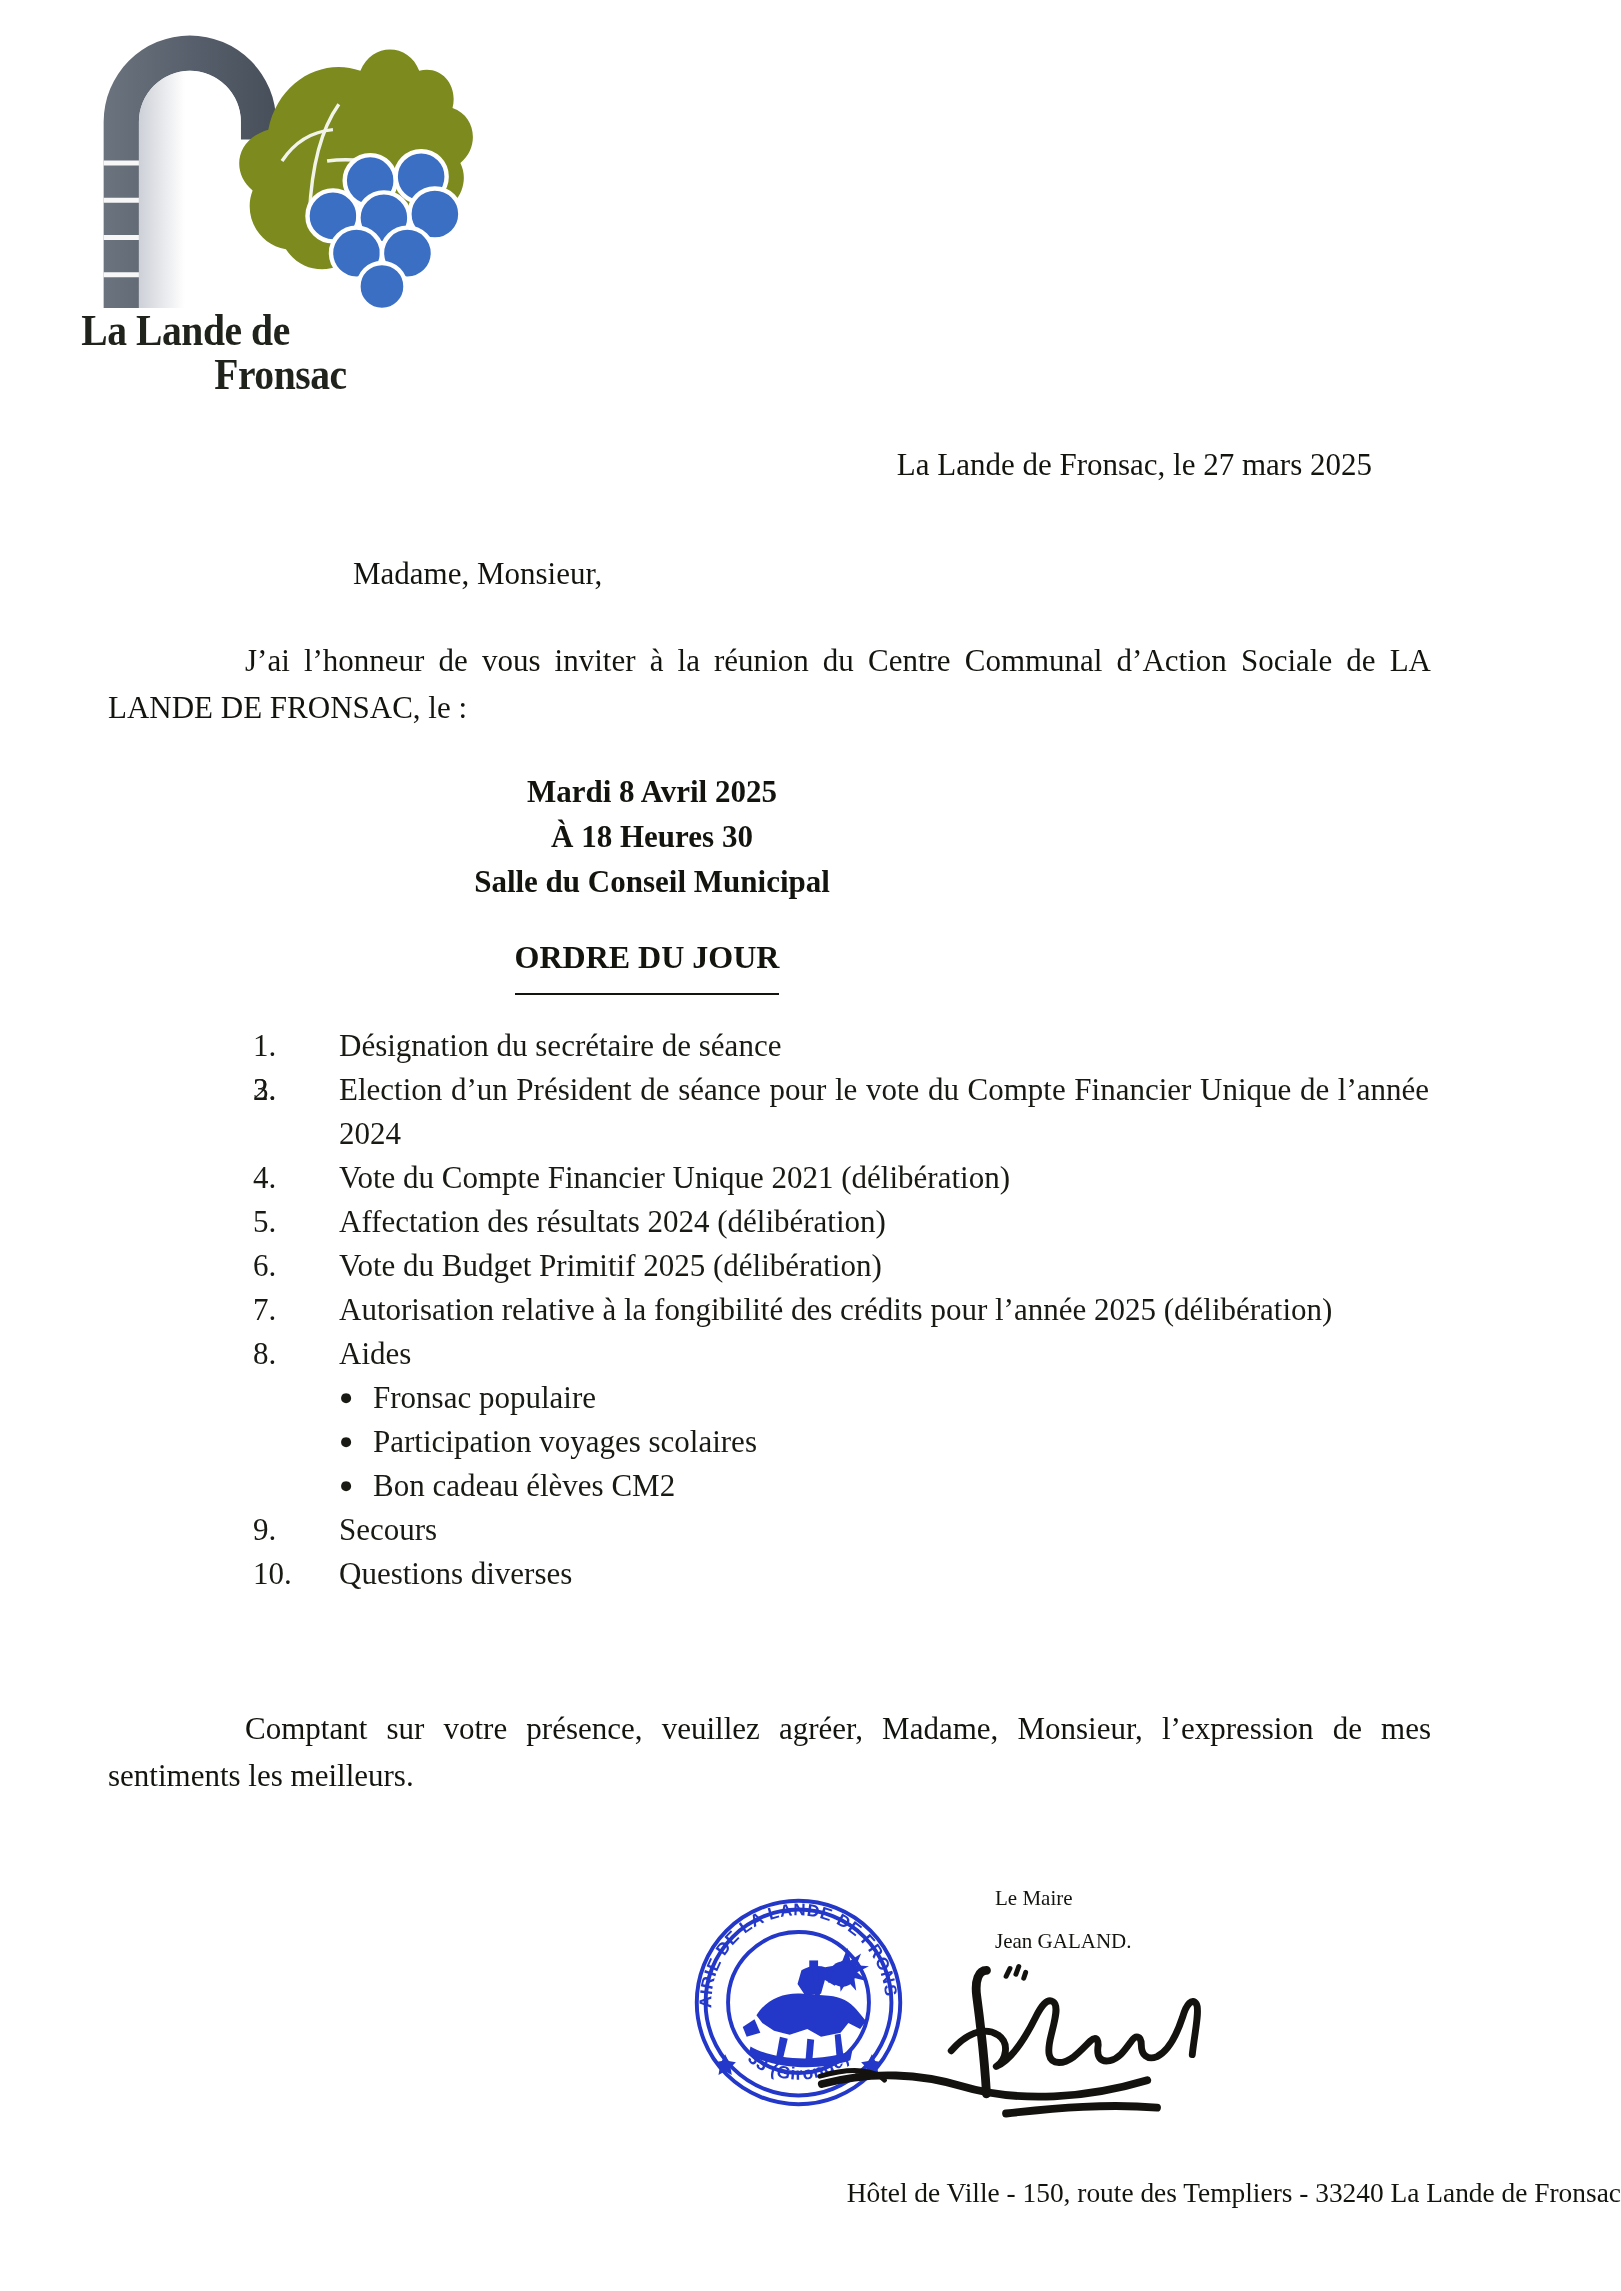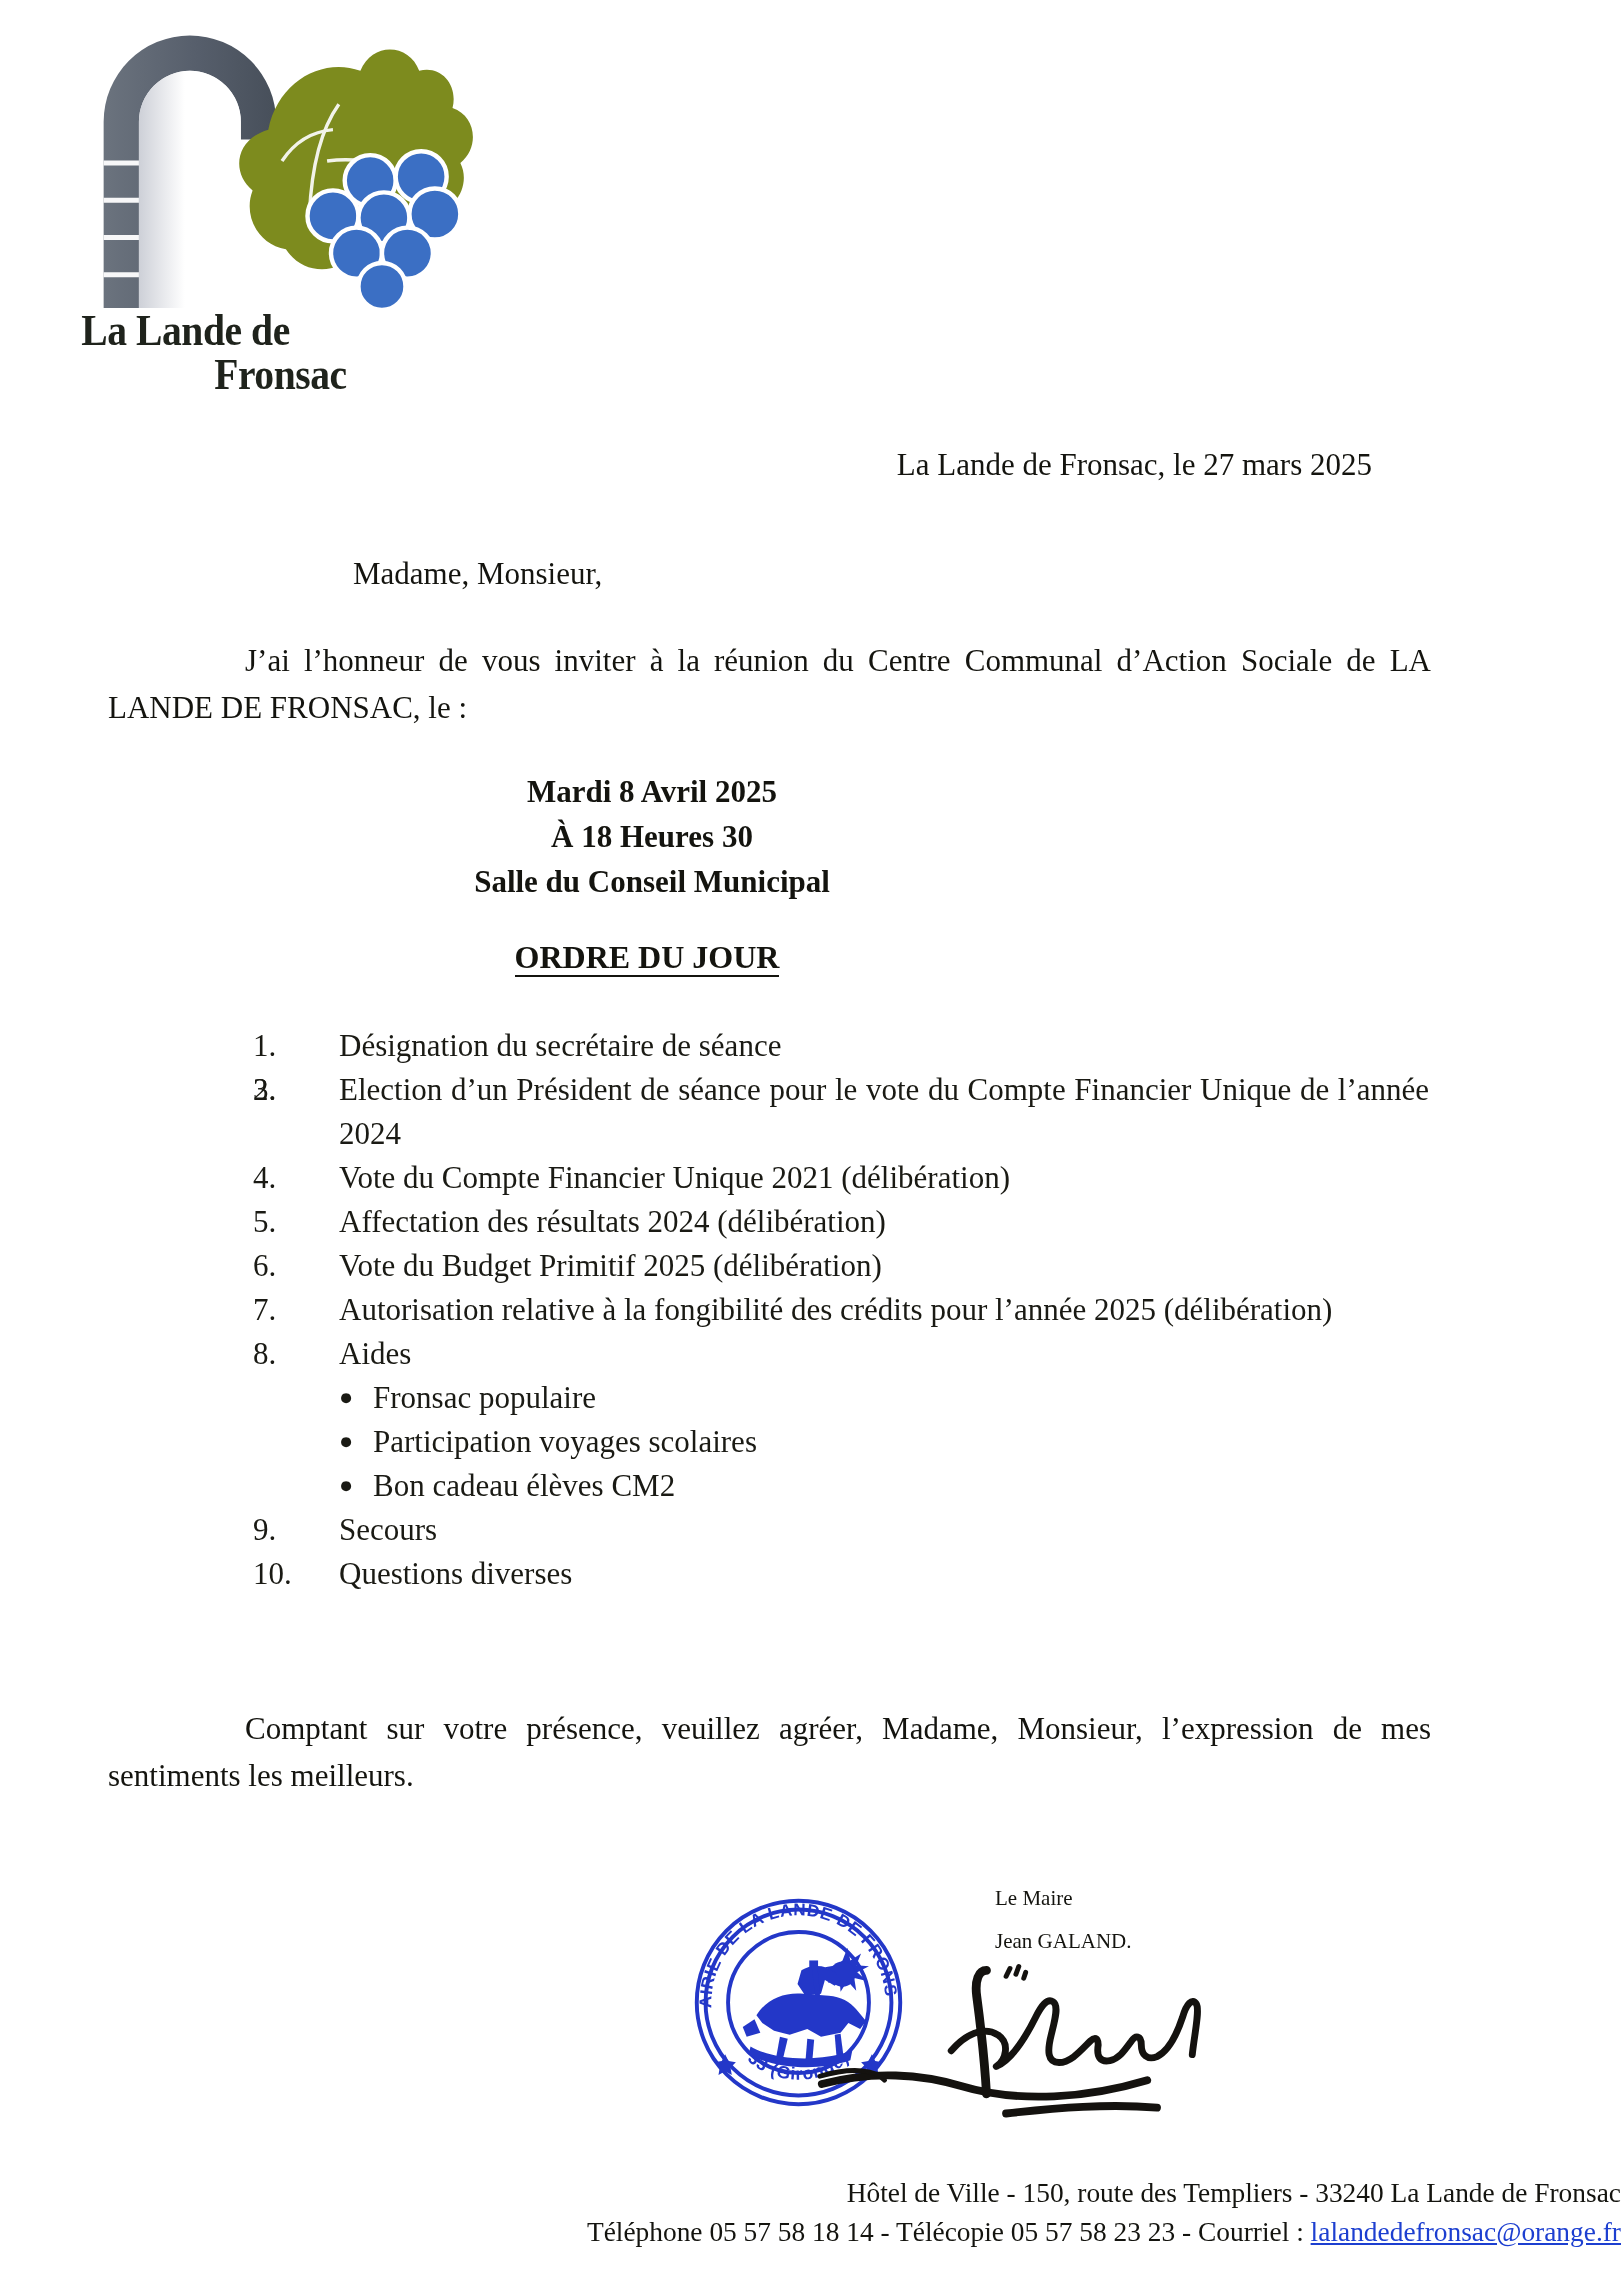--- a/index.html
+++ b/index.html
@@ -102,21 +102,21 @@
   #agenda-heading {
     left: 0;
     top: 936px;
     width: 1294px;
     text-align: center;
     font-weight: 700;
     font-size: 32px;
   }
   #agenda-heading span {
     border-bottom: 2.9px solid #14140f;
-    padding-bottom: 0;
+    padding-bottom: 18px;
   }
 
   
   #agenda-list {
     position: absolute;
     left: 253px;
     top: 1024px;
     width: 1176px;
     font-size: 31px;
     line-height: 44px;
@@ -427,19 +427,16 @@
         <path d="M8 146 C60 132 110 136 150 148 C210 166 280 160 340 142" stroke-width="8"></path>
         <path d="M6 138 C40 128 64 132 72 142" stroke-width="5"></path>
 
         <path d="M196 176 C250 170 300 166 350 170" stroke-width="8"></path>
       </g>
     </svg>
   </div>
 
   <div id="footer">
     <div>Hôtel de Ville - 150, route des Templiers - 33240 La Lande de Fronsac</div>
-    <div>
-      <span>Téléphone 05 57 58 18 14 - Télécopie 05 57 58 23 23 - Courriel : </span><a id="footer-email" href="#">lalandedefronsac@orange.fr</a>
-    </div>
   </div>
 
 </div>
 
 
 </body></html>

